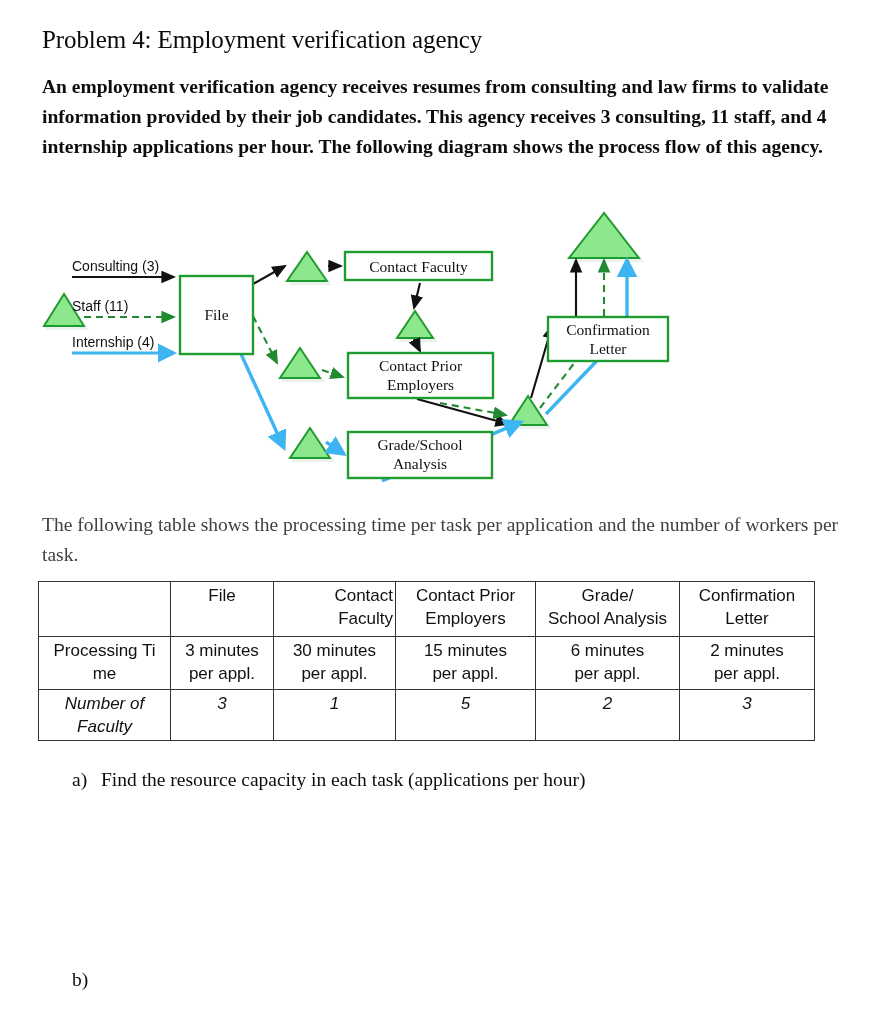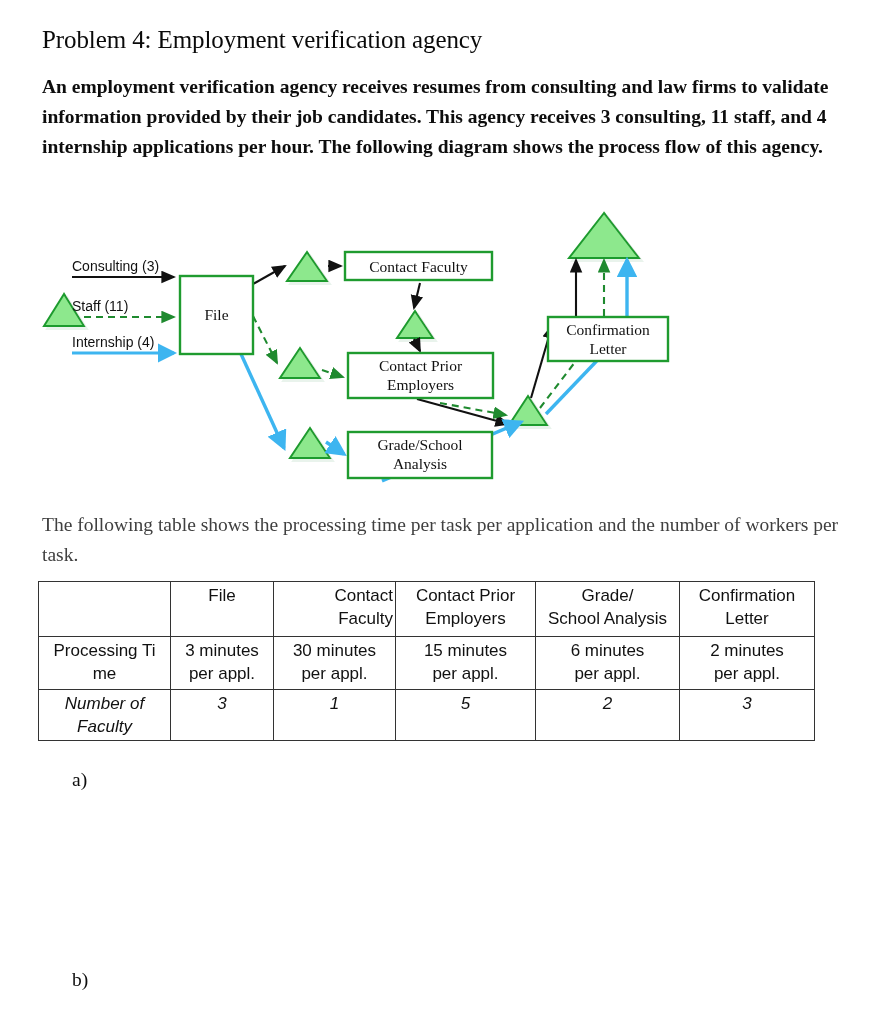--- a/index.html
+++ b/index.html
@@ -317,19 +317,20 @@
         </td>
         <td>
           <span class="cell-line">3</span>
         </td>
       </tr>
     </tbody>
   </table>
 
   <div class="question" id="question-a">
     <span class="q-marker">a)</span>
+    <span>Find the resource capacity in each task (applications per hour)</span>
   </div>
 
   <div class="question" id="question-b">
     <span class="q-marker">b)</span>
   </div>
 
 </div>
 
 </body></html>

